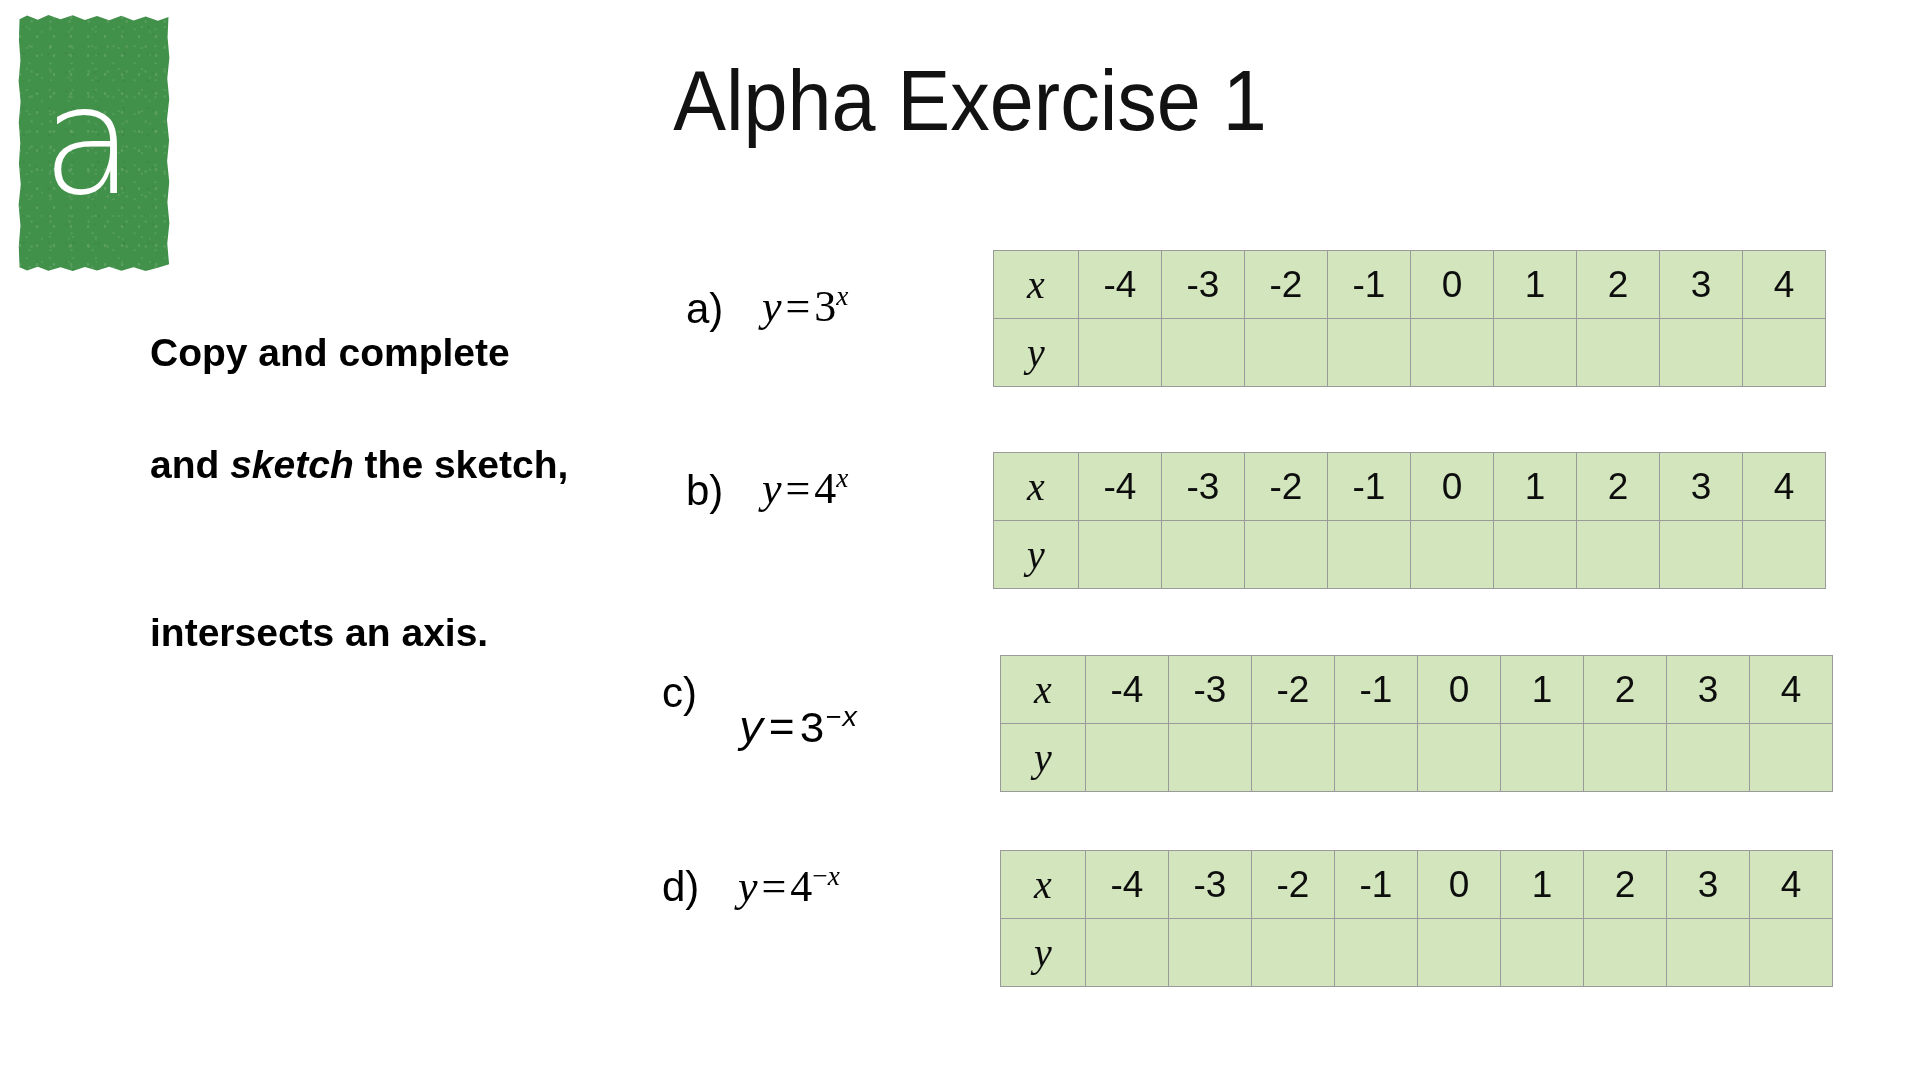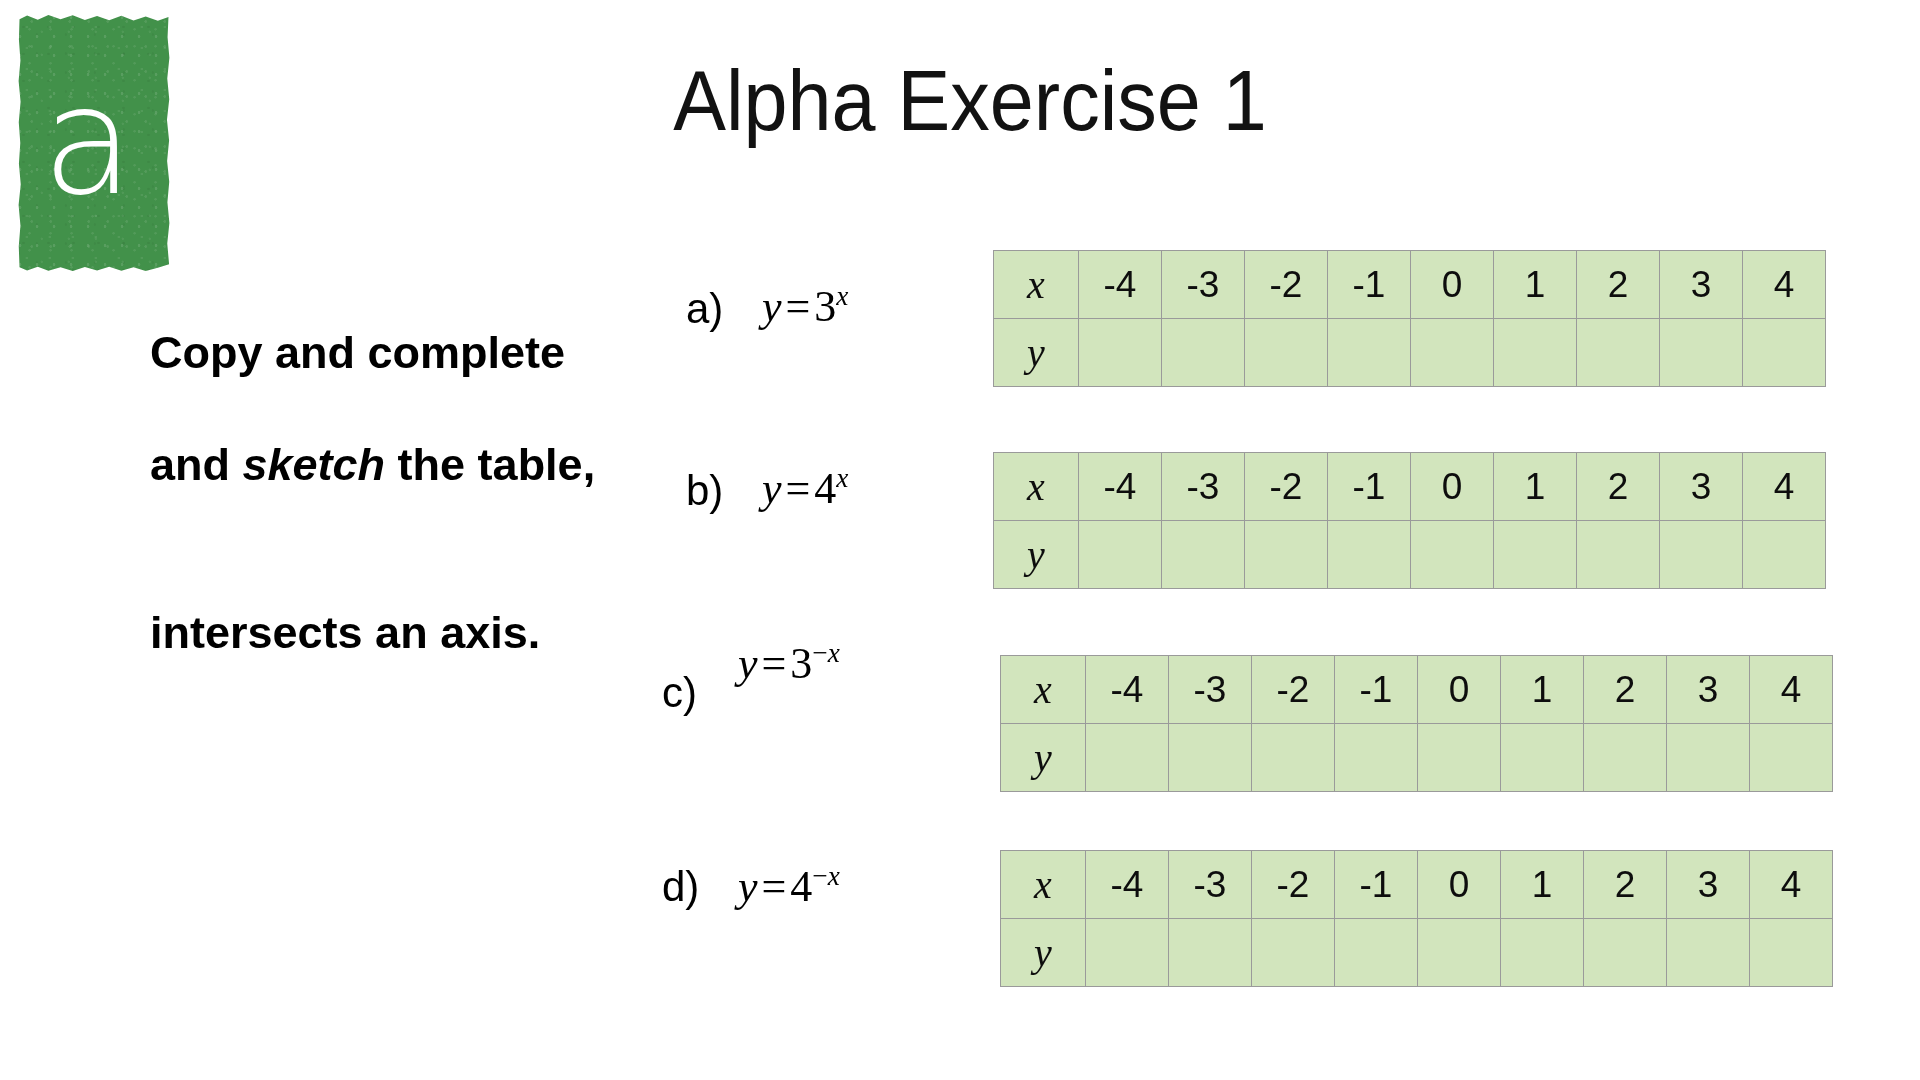--- a/index.html
+++ b/index.html
@@ -95,21 +95,21 @@
     white-space: nowrap;
   }
 
   
   #instruction {
     position: absolute;
     left: 150px;
     top: 325px;
     width: 500px;
     font-family: "Liberation Sans", sans-serif;
-    font-size: 45px;
+    font-size: 39px;
     line-height: 56px;
     font-weight: bold;
     color: #000000;
   }
   #instruction em {
     font-style: italic;
     font-weight: bold;
   }
 
   
@@ -179,21 +179,21 @@
   <div class="logo-shape"></div>
   <div class="logo-texture"></div>
   <div class="logo-letter">a</div>
 </div>
 
 <div id="page-title">Alpha Exercise 1</div>
 
 <div id="instruction">
   <span>Copy and complete</span><br>
   <br>
-  <span>and </span><em>sketch</em><span> the table,</span><br>
+  <span>and </span><em>sketch</em><span> the sketch,</span><br>
   <br>
   <br>
   <span>intersects an axis.</span>
 </div>
 
 <div class="q-row">
   <div class="q-label" style="left:686px; top:288px;">a)</div>
   <div class="q-eq" style="left:762px; top:285px;">
     <span class="var">y</span><span class="op">=</span><span class="base">3</span><sup><span class="minus"></span><span>x</span></sup>
   </div>
@@ -257,21 +257,21 @@
       <td class="cell"></td>
       <td class="cell"></td>
       <td class="cell"></td>
     </tr>
   </tbody>
     </table>
 </div>
 
 <div class="q-row">
   <div class="q-label" style="left:662px; top:672px;">c)</div>
-  <div class="q-eq" style="left:738px; top:642px;">
+  <div class="q-eq" style="left:738px; top:708px;font-family:Liberation Mono, monospace;">
     <span class="var">y</span><span class="op">=</span><span class="base">3</span><sup><span class="minus">−</span><span>x</span></sup>
   </div>
   <table class="vtable" style="left:1000px; top:655px;">
     <tbody>
         <tr>
       <td class="lbl">x</td>
       <td class="cell">-4</td>
       <td class="cell">-3</td>
       <td class="cell">-2</td>
       <td class="cell">-1</td>

